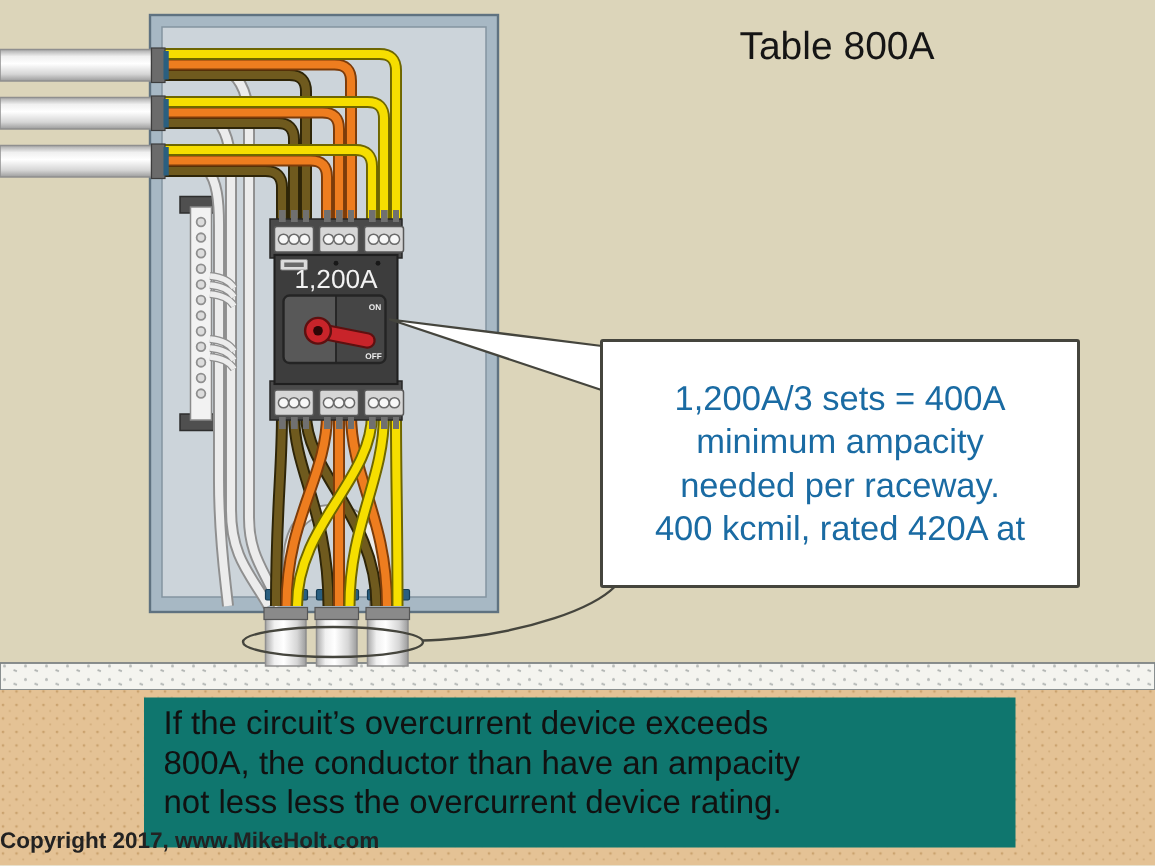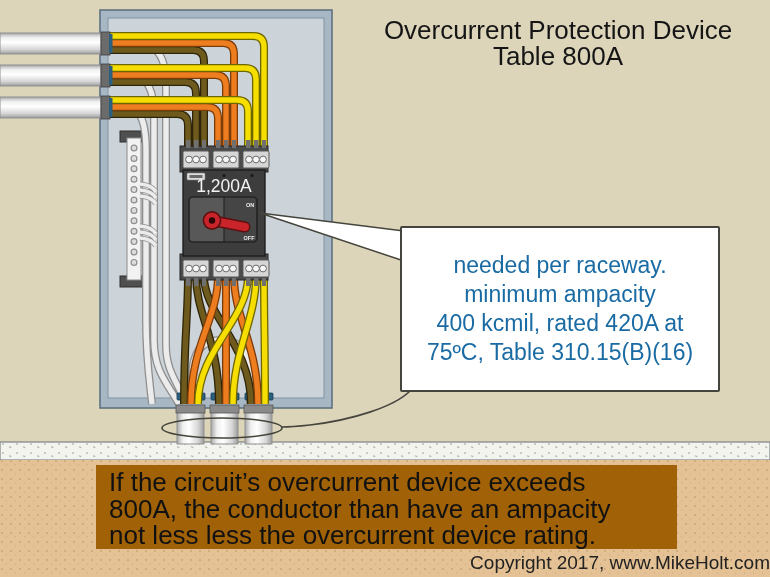--- a/index.html
+++ b/index.html
@@ -26,28 +26,28 @@
   .title .it { font-style:italic; }
 
   .callout {
     position:absolute; left:400px; top:226px; width:320px; height:166px;
     box-sizing:border-box; background:#ffffff; border:2px solid #45453d;
     border-radius:2px; display:flex; flex-direction:column; justify-content:center;
     text-align:center; font-size:23px; line-height:29px; color:#1a6ba3;
   }
 
   .note {
-    position:absolute; left:96px; top:465px; width:581px; height:84px;
-    box-sizing:border-box; background:#a16207; padding:4px 6px 0 13px;
-    font-size:26px; line-height:26.5px; color:#111; white-space:nowrap;
+    position:absolute; left:96px; top:465px; width:581px; height:100px;
+    box-sizing:border-box; background:#0f766e; padding:4px 6px 0 13px;
+    font-size:22px; line-height:26.5px; color:#111; white-space:nowrap;
   }
 
   .copyright {
-    position:absolute; left:0; top:552px; width:770px; text-align:right;
-    font-size:19px; color:#222;
+    position:absolute; left:0; top:552px; width:770px; text-align:left;
+    font-size:15px; color:#222;font-weight:bold;
   }
 </style>
 </head>
 <body>
 
 <div class="stage">
 
 <svg width="770" height="577" viewBox="0 0 770 577">
   <defs>
     <linearGradient id="condH" x1="0" y1="0" x2="0" y2="1">
@@ -213,29 +213,28 @@
 
   <g>
     <path d="M410 391 C394 407 352 420 310 425 C296 426.5 288 427 282 427" fill="none" stroke="#45453d" stroke-width="1.6"></path>
     <ellipse cx="222" cy="428" rx="60" ry="10" fill="none" stroke="#45453d" stroke-width="1.6"></ellipse>
   </g>
 
   <polygon points="260,213 404,231 404,261" fill="#ffffff" stroke="#45453d" stroke-width="1.5" stroke-linejoin="round"></polygon>
 </svg>
 
 <div class="title">
-  <div>Overcurrent Protection Device</div>
   <div>Table 800A</div>
 </div>
 
 <div class="callout">
+  <div>1,200A/3 sets = 400A</div>
+  <div>minimum ampacity</div>
   <div>needed per raceway.</div>
-  <div>minimum ampacity</div>
   <div>400 kcmil, rated 420A at</div>
-  <div>75ºC, Table 310.15(B)(16)</div>
 </div>
 
 <div class="note">
   <div>If the circuit’s overcurrent device exceeds</div>
   <div>800A, the conductor than have an ampacity</div>
   <div>not less less the overcurrent device rating.</div>
 </div>
 
 <div class="copyright">Copyright 2017, www.MikeHolt.com</div>
 

